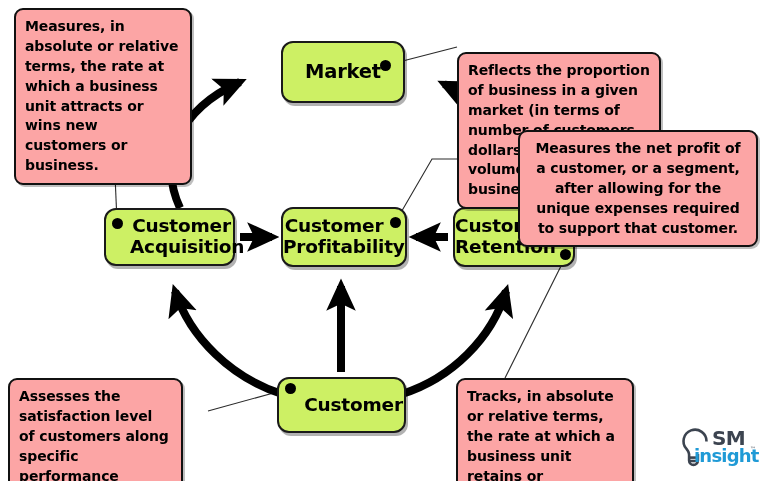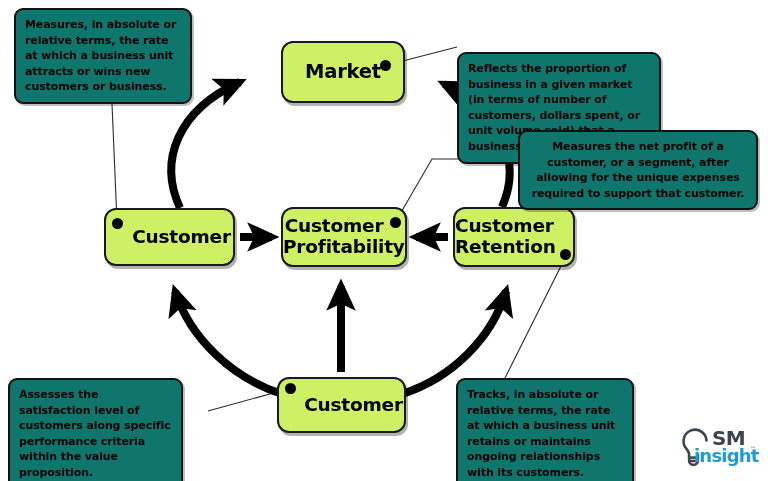--- a/index.html
+++ b/index.html
@@ -57,27 +57,27 @@
   }
   .dot-market { left: 380px; top: 60px; }
   .dot-prof   { left: 390px; top: 217px; }
   .dot-acq    { left: 112px; top: 218px; }
   .dot-ret    { left: 560px; top: 249px; }
   .dot-sat    { left: 285px; top: 383px; }
 
   
   .callout {
     position: absolute;
-    background: #0f766e;
+    background: #fca5a5;
     border: 2px solid #111;
     border-radius: 9px;
     box-shadow: 2px 2px 0 rgba(0,0,0,0.25);
     font-family: "DejaVu Sans", sans-serif;
     font-weight: bold;
-    font-size: 11px;
+    font-size: 14px;
     line-height: 1.42;
     color: #000;
     padding: 7px 9px;
     z-index: 6;
     letter-spacing: -0.1px;
   }
   .c-acq    { left: 14px;  top: 8px;   width: 178px; }
   .c-market { left: 457px; top: 8px;   width: 204px; margin-top: 44px; }
   .c-prof   { left: 518px; top: 130px; width: 240px; text-align: center; }
   .c-sat    { left: 8px;   top: 378px; width: 175px; }
@@ -138,20 +138,21 @@
 
   <div class="node node-market">
     <span>
         <span>Market</span>
       </span>
   </div>
 
   <div class="node node-acq">
     <span>
         <span>Customer</span>
+        <span>Acquisition</span>
       </span>
   </div>
 
   <div class="node node-prof">
     <span>
         <span>Customer</span>
         <span>Profitability</span>
       </span>
   </div>
 

